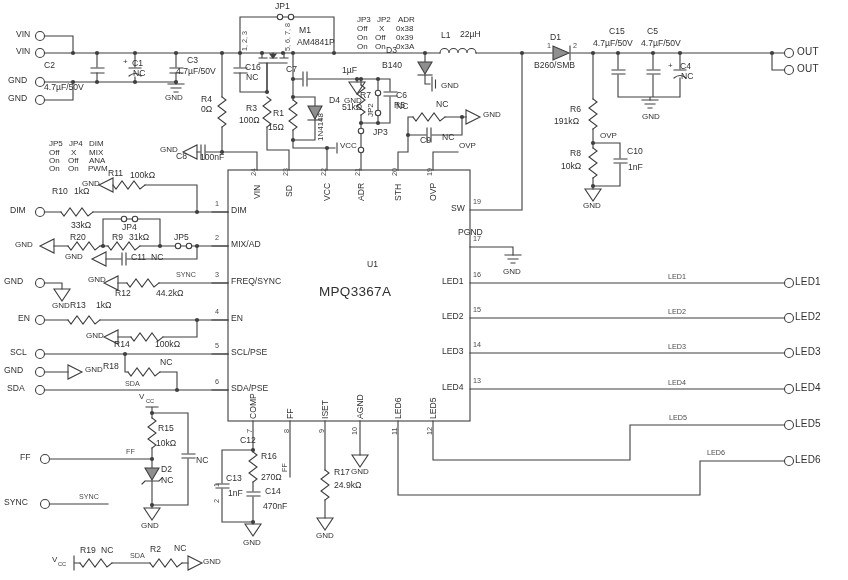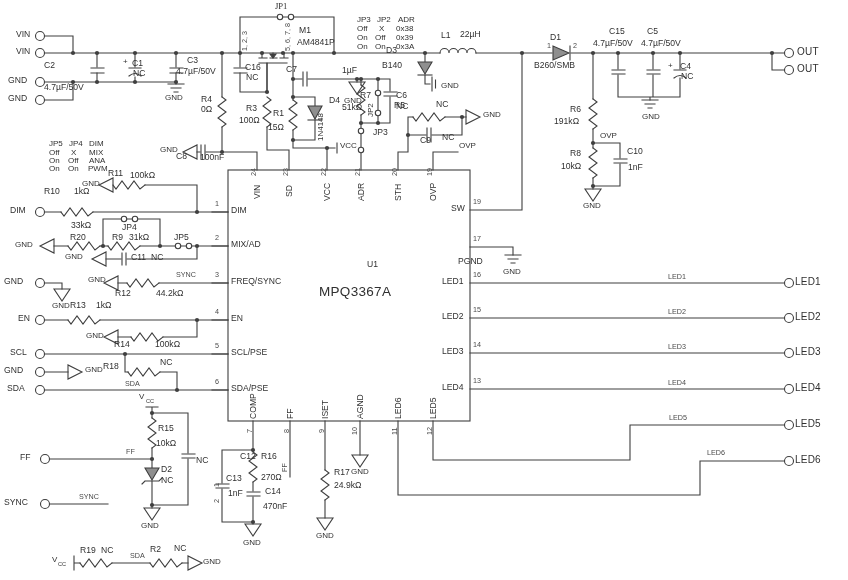--- a/index.html
+++ b/index.html
@@ -248,21 +248,21 @@
       <span class="lbl" style="left: 187px; top: 56px;">C3</span>
       <span class="lbl" style="left: 176px; top: 67px;">4.7µF/50V</span>
       <span class="lbl s8" style="left: 165px; top: 94px;">GND</span>
       <span class="lbl" style="left: 201px; top: 95px;">R4</span>
       <span class="lbl" style="left: 201px; top: 105px;">0Ω</span>
       <span class="lbl" style="left: 245px; top: 63px;">C16</span>
       <span class="lbl" style="left: 246px; top: 73px;">NC</span>
       <span class="lbl s8" style="left: 160px; top: 146px;">GND</span>
       <span class="lbl" style="left: 176px; top: 152px;">C8</span>
       <span class="lbl" style="left: 200px; top: 153px;">100nF</span>
-      <span class="lbl" style="left: 275px; top: 2px; font-family: Liberation Serif, serif;">JP1</span>
+      <span class="lbl" style="left: 275px; top: 2px;">JP1</span>
       <span class="lbl s7 rot" style="left: 241px; top: 51px;">1, 2, 3</span>
       <span class="lbl s7 rot" style="left: 284px; top: 51px;">5, 6, 7, 8</span>
       <span class="lbl" style="left: 299px; top: 26px;">M1</span>
       <span class="lbl" style="left: 297px; top: 38px;">AM4841P</span>
       <span class="lbl" style="left: 246px; top: 104px;">R3</span>
       <span class="lbl" style="left: 239px; top: 116px;">100Ω</span>
       <span class="lbl" style="left: 273px; top: 109px;">R1</span>
       <span class="lbl" style="left: 268px; top: 123px;">15Ω</span>
       <span class="lbl" style="left: 286px; top: 65px;">C7</span>
       <span class="lbl" style="left: 303px; top: 66px; margin-left: 39px;">1µF</span>
@@ -324,21 +324,21 @@
       <span class="lbl s8" style="left: 89px; top: 140px;">DIM</span>
       <span class="lbl s8" style="left: 49px; top: 149px;">Off</span>
       <span class="lbl s8" style="left: 71px; top: 149px;">X</span>
       <span class="lbl s8" style="left: 89px; top: 149px;">MIX</span>
       <span class="lbl s8" style="left: 49px; top: 157px;">On</span>
       <span class="lbl s8" style="left: 68px; top: 157px;">Off</span>
       <span class="lbl s8" style="left: 89px; top: 157px;">ANA</span>
       <span class="lbl s8" style="left: 49px; top: 165px;">On</span>
       <span class="lbl s8" style="left: 68px; top: 165px;">On</span>
       <span class="lbl s8" style="left: 88px; top: 165px;">PWM</span>
-      <span class="lbl" style="left: 44px; top: 187px;">R10</span>
+      <span class="lbl" style="left: 52px; top: 187px;">R10</span>
       <span class="lbl" style="left: 74px; top: 187px;">1kΩ</span>
       <span class="lbl" style="left: 108px; top: 169px;">R11</span>
       <span class="lbl" style="left: 130px; top: 171px;">100kΩ</span>
       <span class="lbl s8" style="left: 82px; top: 180px;">GND</span>
       <span class="lbl" style="left: 71px; top: 221px;">33kΩ</span>
       <span class="lbl" style="left: 70px; top: 233px;">R20</span>
       <span class="lbl" style="left: 112px; top: 233px;">R9</span>
       <span class="lbl" style="left: 129px; top: 233px;">31kΩ</span>
       <span class="lbl" style="left: 122px; top: 223px;">JP4</span>
       <span class="lbl" style="left: 174px; top: 233px;">JP5</span>
@@ -357,21 +357,21 @@
       <span class="lbl" style="left: 114px; top: 340px;">R14</span>
       <span class="lbl" style="left: 155px; top: 340px;">100kΩ</span>
       <span class="lbl" style="left: 103px; top: 362px;">R18</span>
       <span class="lbl" style="left: 160px; top: 358px;">NC</span>
       <span class="lbl s8" style="left: 85px; top: 366px;">GND</span>
       <span class="lbl s7" style="left: 125px; top: 380px;">SDA</span>
       <span class="lbl s8" style="left: 139px; top: 393px;">V</span>
       <span class="lbl xs" style="left: 146px; top: 399px;">CC</span>
       <span class="lbl" style="left: 158px; top: 424px;">R15</span>
       <span class="lbl" style="left: 156px; top: 439px;">10kΩ</span>
-      <span class="lbl" style="left: 195px; top: 452px; padding-left: 45px;">C12</span>
+      <span class="lbl" style="left: 195px; top: 436px; padding-left: 45px;">C12</span>
       <span class="lbl" style="left: 196px; top: 456px;">NC</span>
       <span class="lbl s7" style="left: 126px; top: 448px;">FF</span>
       <span class="lbl" style="left: 161px; top: 465px;">D2</span>
       <span class="lbl" style="left: 161px; top: 476px;">NC</span>
       <span class="lbl s8" style="left: 141px; top: 522px;">GND</span>
       <span class="lbl s7" style="left: 79px; top: 493px;">SYNC</span>
       <span class="lbl s8" style="left: 52px; top: 556px;">V</span>
       <span class="lbl xs" style="left: 58px; top: 562px;">CC</span>
       <span class="lbl" style="left: 80px; top: 546px;">R19</span>
       <span class="lbl" style="left: 101px; top: 546px;">NC</span>
@@ -396,21 +396,21 @@
       <span class="lbl s8" style="left: 503px; top: 268px;">GND</span>
       <span class="lbl" style="left: 343px; top: 260px; padding-left: 24px;">U1</span>
       <span class="lbl lg" style="left: 319px; top: 285px;">MPQ3367A</span>
       <span class="lbl" style="left: 231px; top: 206px;">DIM</span>
       <span class="lbl" style="left: 231px; top: 240px;">MIX/AD</span>
       <span class="lbl" style="left: 231px; top: 277px;">FREQ/SYNC</span>
       <span class="lbl" style="left: 231px; top: 314px;">EN</span>
       <span class="lbl" style="left: 231px; top: 348px;">SCL/PSE</span>
       <span class="lbl" style="left: 231px; top: 384px;">SDA/PSE</span>
       <span class="lbl" style="left: 451px; top: 204px;">SW</span>
-      <span class="lbl" style="left: 438px; top: 257px; padding-left: 20px;">PGND</span>
+      <span class="lbl" style="left: 438px; top: 228px; padding-left: 20px;">PGND</span>
       <span class="lbl" style="left: 442px; top: 277px;">LED1</span>
       <span class="lbl" style="left: 442px; top: 312px;">LED2</span>
       <span class="lbl" style="left: 442px; top: 347px;">LED3</span>
       <span class="lbl" style="left: 442px; top: 383px;">LED4</span>
       <span class="lbl rot" style="left: 253px; top: 199px;">VIN</span>
       <span class="lbl rot" style="left: 285px; top: 197px;">SD</span>
       <span class="lbl rot" style="left: 323px; top: 201px;">VCC</span>
       <span class="lbl rot" style="left: 357px; top: 201px;">ADR</span>
       <span class="lbl rot" style="left: 394px; top: 201px;">STH</span>
       <span class="lbl rot" style="left: 429px; top: 201px;">OVP</span>

